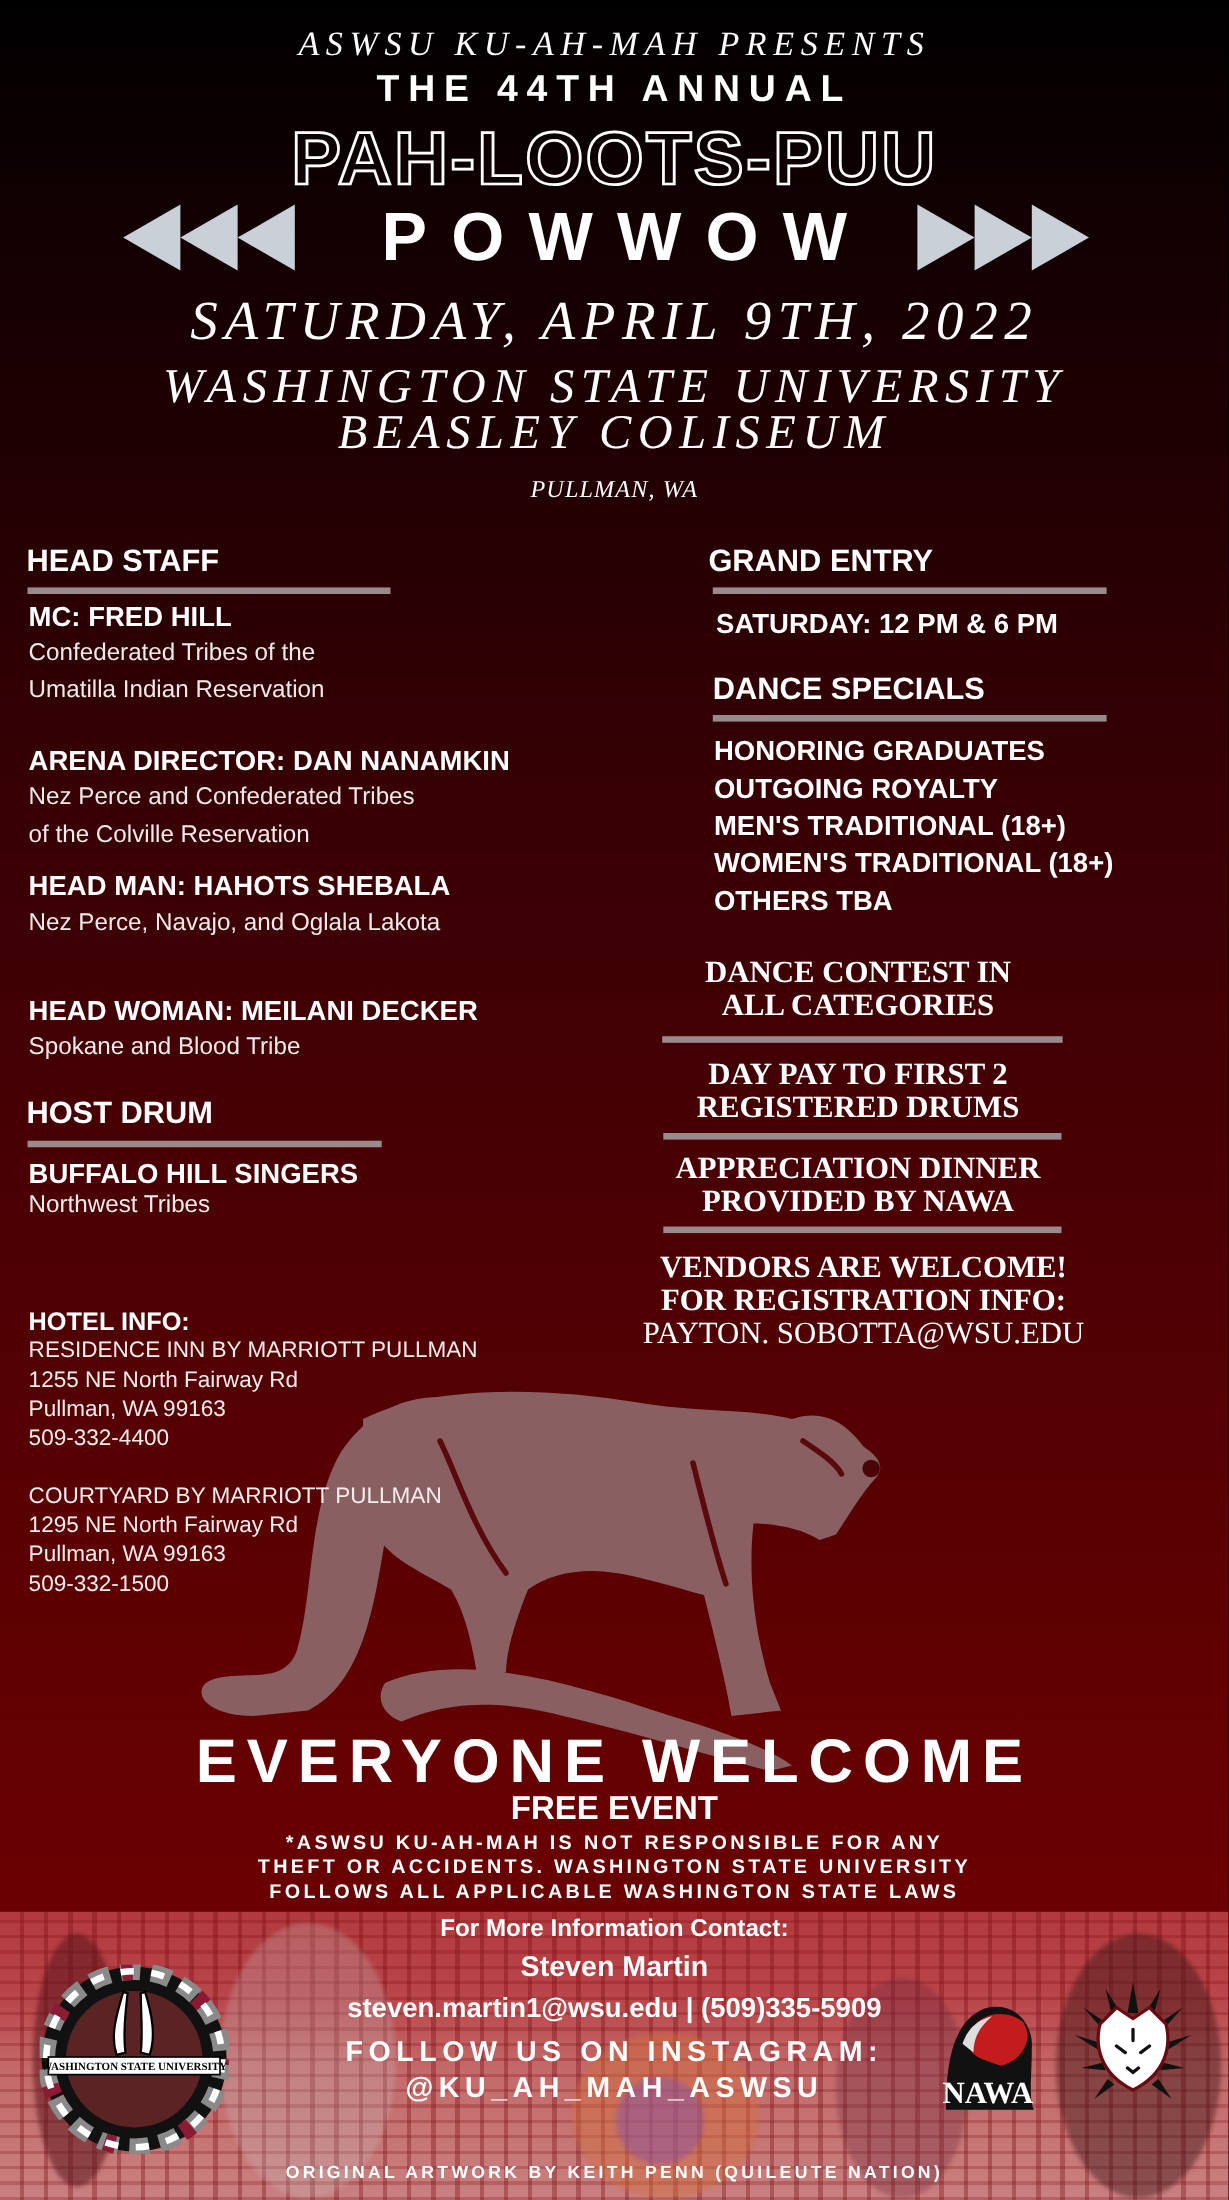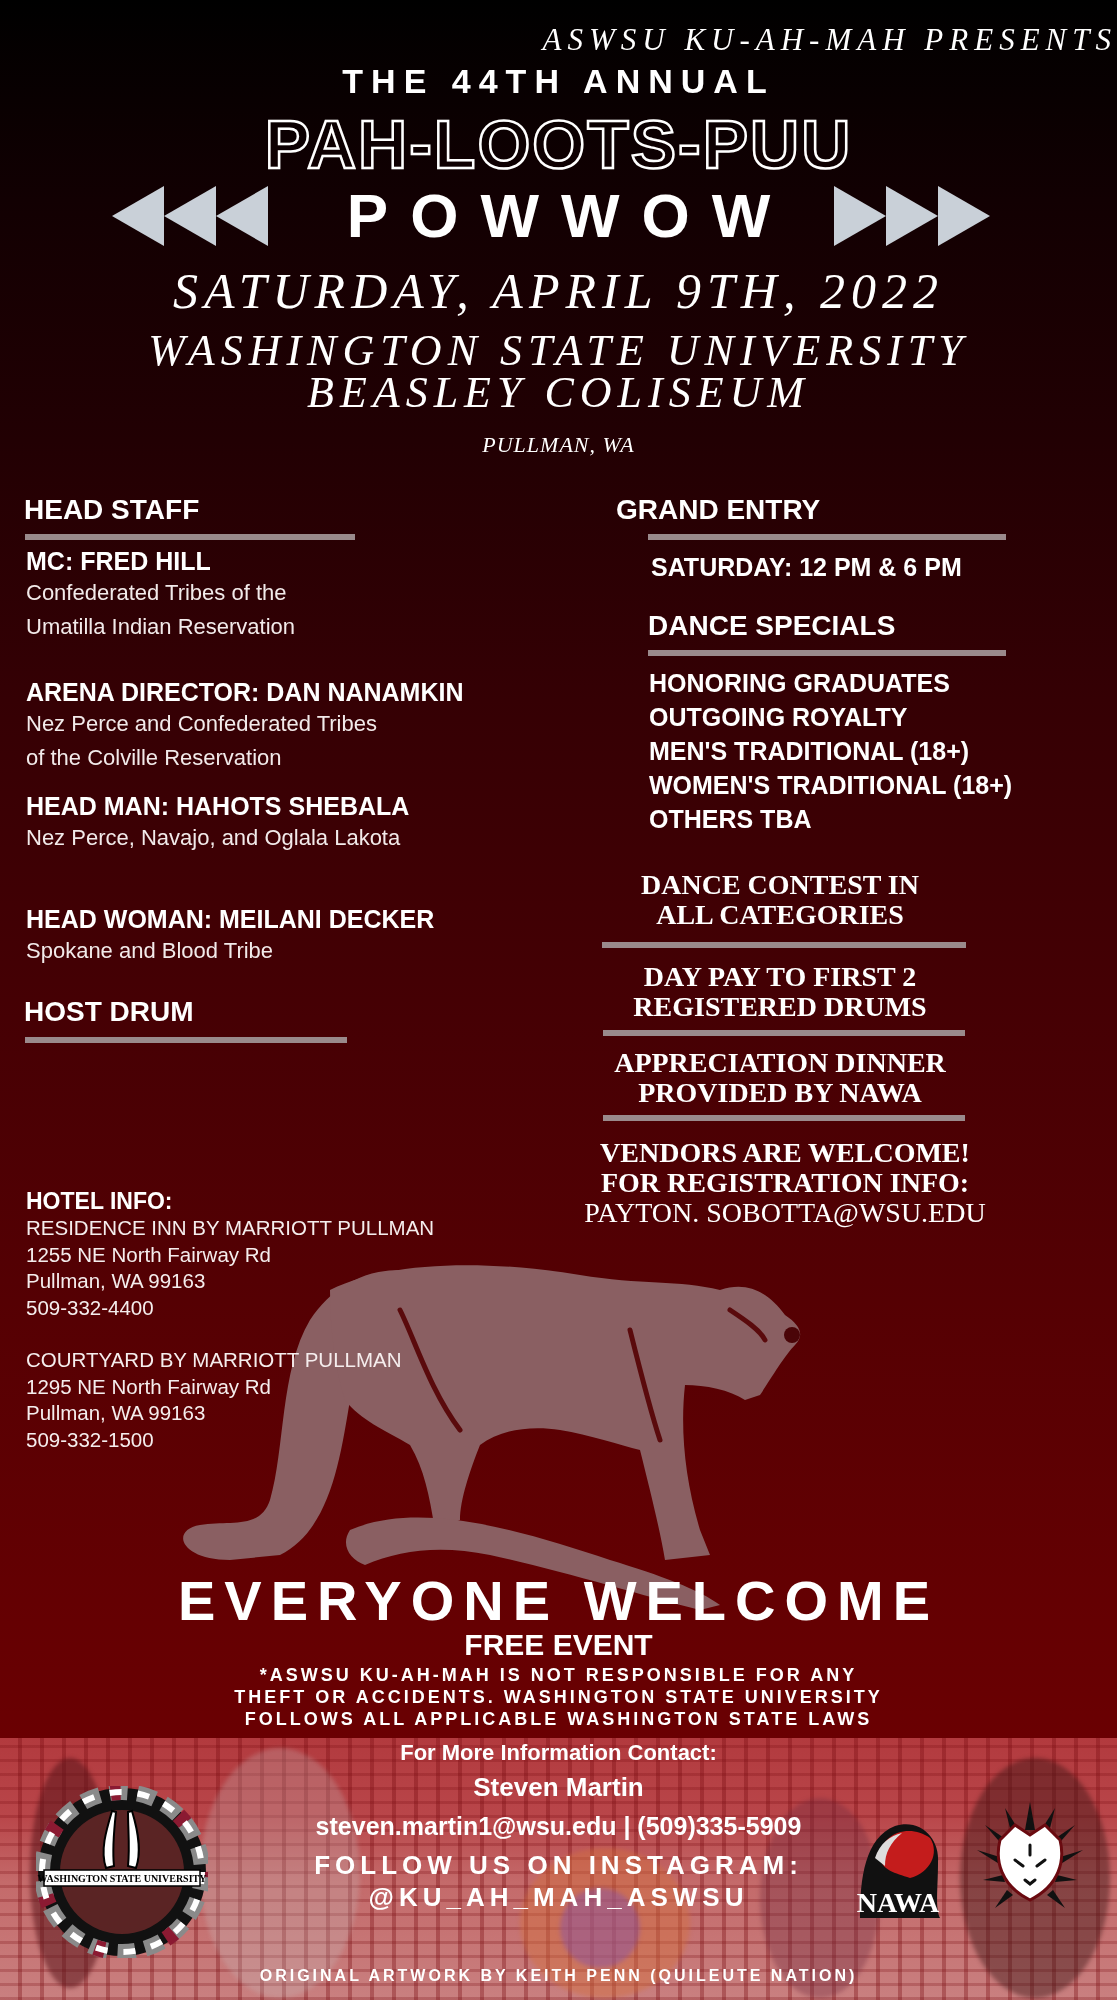--- a/index.html
+++ b/index.html
@@ -6,21 +6,21 @@
   body { width: 1117px; height: 2000px; overflow: hidden; background: #000; }
   .poster {
     position: relative; width: 1117px; height: 2000px; overflow: hidden;
     background: linear-gradient(180deg, #000000 0%, #120002 10%, #220003 22%, #350004 35%, #450004 50%, #550003 65%, #640002 80%, #6a0002 87%);
     color: #ffffff;
     font-family: "Liberation Sans", sans-serif;
   }
   .abs { position: absolute; }
   .center { left: 0; width: 1117px; text-align: center; }
   .serif-it { font-family: "Liberation Serif", serif; font-style: italic; }
-  .presents { top: 22px; font-size: 31px; letter-spacing: 6px; text-align: right; }
+  .presents { top: 22px; font-size: 31px; letter-spacing: 6px; }
   .annual { top: 62px; font-size: 34px; font-weight: bold; letter-spacing: 8px; }
   .title-outline {
     top: 105px; font-size: 68px; font-weight: bold; letter-spacing: 2px;
     color: transparent; -webkit-text-stroke: 2.5px #ffffff;
   }
   .powwow { top: 180px; font-size: 62px; font-weight: bold; letter-spacing: 22px; padding-left: 22px; box-sizing: border-box; text-align: center; }
   .arrows { top: 186px; display: flex; }
   .arrows.left { left: 112px; }
   .arrows.right { left: 834px; }
   .tri-l { width: 0; height: 0; border-top: 30px solid transparent; border-bottom: 30px solid transparent; border-right: 52px solid #c9d0d8; }
@@ -127,35 +127,39 @@
     <div class="person-tribe">Nez Perce, Navajo, and Oglala Lakota</div>
   </div>
 
   <div class="abs" style="left:26px; top:905px;">
     <div class="person-name">HEAD WOMAN: MEILANI DECKER</div>
     <div class="person-tribe">Spokane and Blood Tribe</div>
   </div>
 
   <div class="abs h-section" style="left:24px; top:996px;">HOST DRUM</div>
   <div class="abs rule" style="left:25px; top:1037px; width:322px;"></div>
+  <div class="abs" style="left:26px; top:1053px;">
+    <div class="person-name">BUFFALO HILL SINGERS</div>
+    <div class="person-tribe" style="line-height:26px;">Northwest Tribes</div>
+  </div>
 
   <div class="abs" style="left:26px; top:1188px;">
     <div class="hotel-title">HOTEL INFO:</div>
     <div class="hotel-line">RESIDENCE INN BY MARRIOTT PULLMAN</div>
     <div class="hotel-line">1255 NE North Fairway Rd</div>
     <div class="hotel-line">Pullman, WA 99163</div>
     <div class="hotel-line">509-332-4400</div>
     <div style="height:26px;"></div>
     <div class="hotel-line">COURTYARD BY MARRIOTT PULLMAN</div>
     <div class="hotel-line">1295 NE North Fairway Rd</div>
     <div class="hotel-line">Pullman, WA 99163</div>
     <div class="hotel-line">509-332-1500</div>
   </div>
 
-  <div class="abs h-section" style="left:616px; top:494px;">GRAND ENTRY</div>
+  <div class="abs h-section" style="left:644px; top:494px;">GRAND ENTRY</div>
   <div class="abs rule" style="left:648px; top:534px; width:358px;"></div>
   <div class="abs right-list" style="left:651px; top:550px;">SATURDAY: 12 PM &amp; 6 PM</div>
 
   <div class="abs h-section" style="left:648px; top:610px;">DANCE SPECIALS</div>
   <div class="abs rule" style="left:648px; top:650px; width:358px;"></div>
   <div class="abs right-list" style="left:649px; top:666px;">
     <div>HONORING GRADUATES</div>
     <div>OUTGOING ROYALTY</div>
     <div>MEN'S TRADITIONAL (18+)</div>
     <div>WOMEN'S TRADITIONAL (18+)</div>

